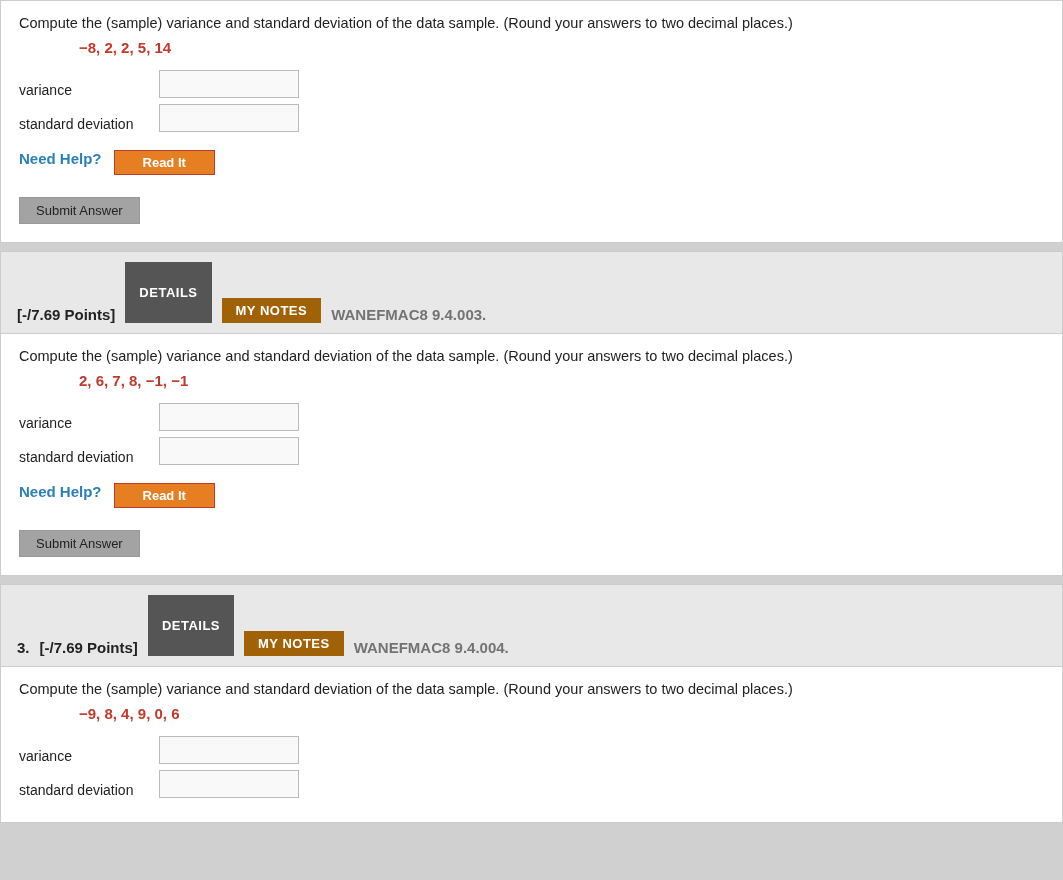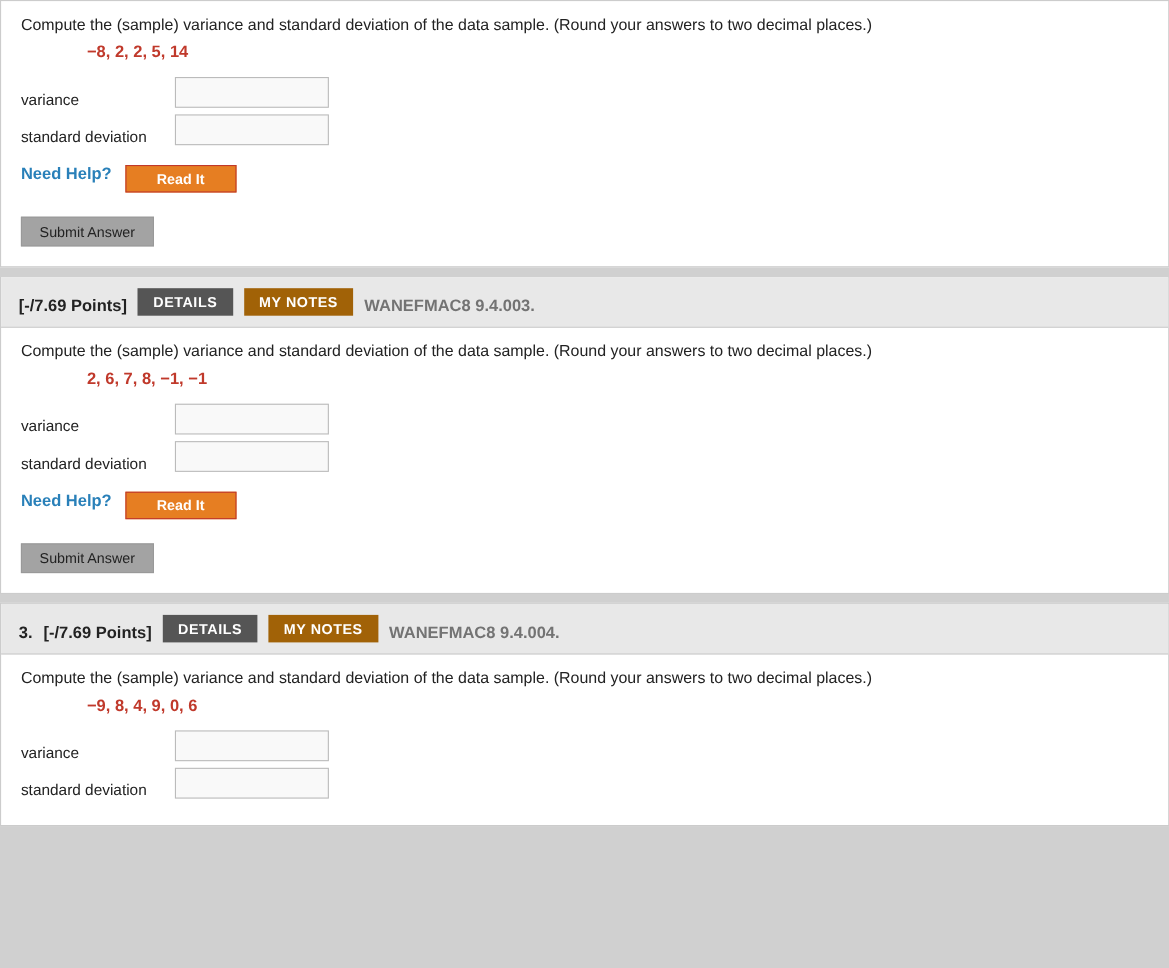--- a/index.html
+++ b/index.html
@@ -28,21 +28,21 @@
     }
     .points-label {
       font-weight: bold;
       font-size: 15px;
       color: #222;
     }
     .details-btn {
       background: #555;
       color: #fff;
       border: none;
-      padding: 5px 14px;
+      padding: 23px 14px;
       font-size: 13px;
       font-weight: bold;
       cursor: pointer;
       letter-spacing: 0.5px;
     }
     .mynotes-btn {
       background: #a16207;
       color: #fff;
       border: none;
       padding: 5px 14px;

